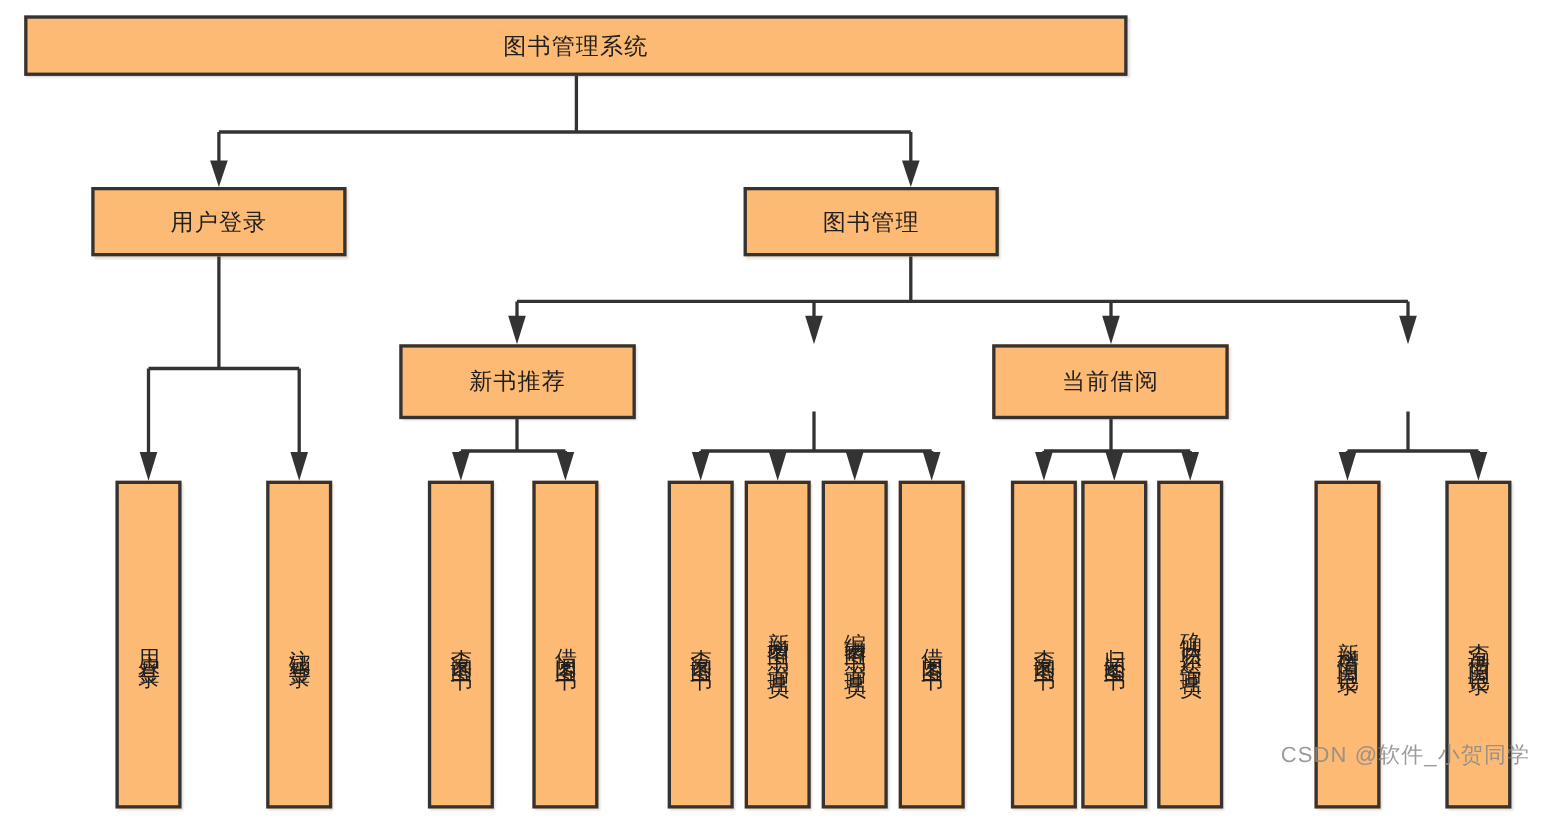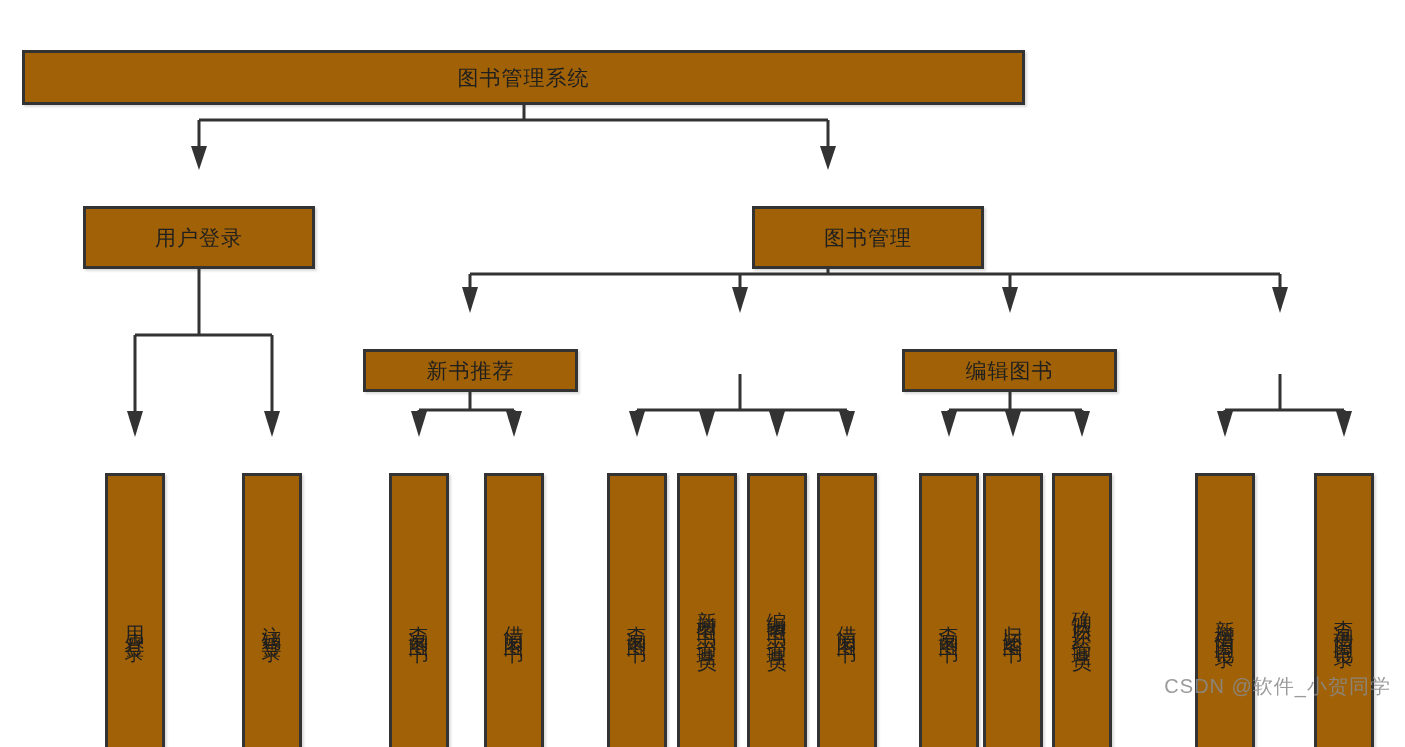--- a/index.html
+++ b/index.html
@@ -22,47 +22,46 @@
   }
   svg.wires path {
     fill: none;
     stroke: #333333;
     stroke-width: 3;
   }
   svg.wires polygon { fill: #333333; }
 
   .box {
     position: absolute;
-    background: #a16207;
+    background: #fdba74;
     border: 3px solid #333333;
     color: #1f1f1f;
     display: flex;
     align-items: center;
     justify-content: center;
     font-weight: 500;
     z-index: 2;
     box-shadow: 2px 2px 2px rgba(60,60,60,0.18);
-    margin-top: 36px;
   }
 
   .root-box {
     left: 22px; top: 14px;
     width: 1003px; height: 55px;
     font-size: 21px;
     letter-spacing: 1px;
   }
 
   .lv2 {
     top: 170px; width: 232px; height: 63px;
     font-size: 21px;
     letter-spacing: 1px;
   }
 
   .lv3 {
-    top: 313px; width: 215px; height: 43px;
+    top: 313px; width: 215px; height: 68px;
     font-size: 21px;
     letter-spacing: 1px;
   }
 
   .leaf {
     top: 437px; width: 60px; height: 298px;
     writing-mode: vertical-rl;
     text-orientation: mixed;
     font-size: 20px;
     letter-spacing: 6px;
@@ -125,24 +124,24 @@
     <g>
       <path d="M1280 374 V410 M1225 410 H1344 M1225 410 V414 M1344 410 V414"></path>
       <polygon points="1217,411 1233,411 1225,437"></polygon>
       <polygon points="1336,411 1352,411 1344,437"></polygon>
     </g>
   </svg>
 
   <div class="box root-box">图书管理系统</div>
 
   <div class="box lv2" style="left:83px;">用户登录</div>
-  <div class="box lv2" style="left:752px;">图书管理</div>
+  <div class="box lv2" style="left:676px;">图书管理</div>
 
   <div class="box lv3" style="left:363px;">新书推荐</div>
-  <div class="box lv3" style="left:902px;">编辑图书</div>
+  <div class="box lv3" style="left:902px;">当前借阅</div>
 
   <div class="box leaf" style="left:105px;">用户登录</div>
   <div class="box leaf" style="left:242px;">注销登录</div>
   <div class="box leaf" style="left:389px;">查询图书</div>
   <div class="box leaf" style="left:484px;">借阅图书</div>
   <div class="box leaf" style="left:607px;">查询图书</div>
   <div class="box leaf" style="left:677px;">新增图书（管理员）</div>
   <div class="box leaf" style="left:747px;">编辑图书（管理员）</div>
   <div class="box leaf" style="left:817px;">借阅图书</div>
   <div class="box leaf" style="left:919px;">查询图书</div>

